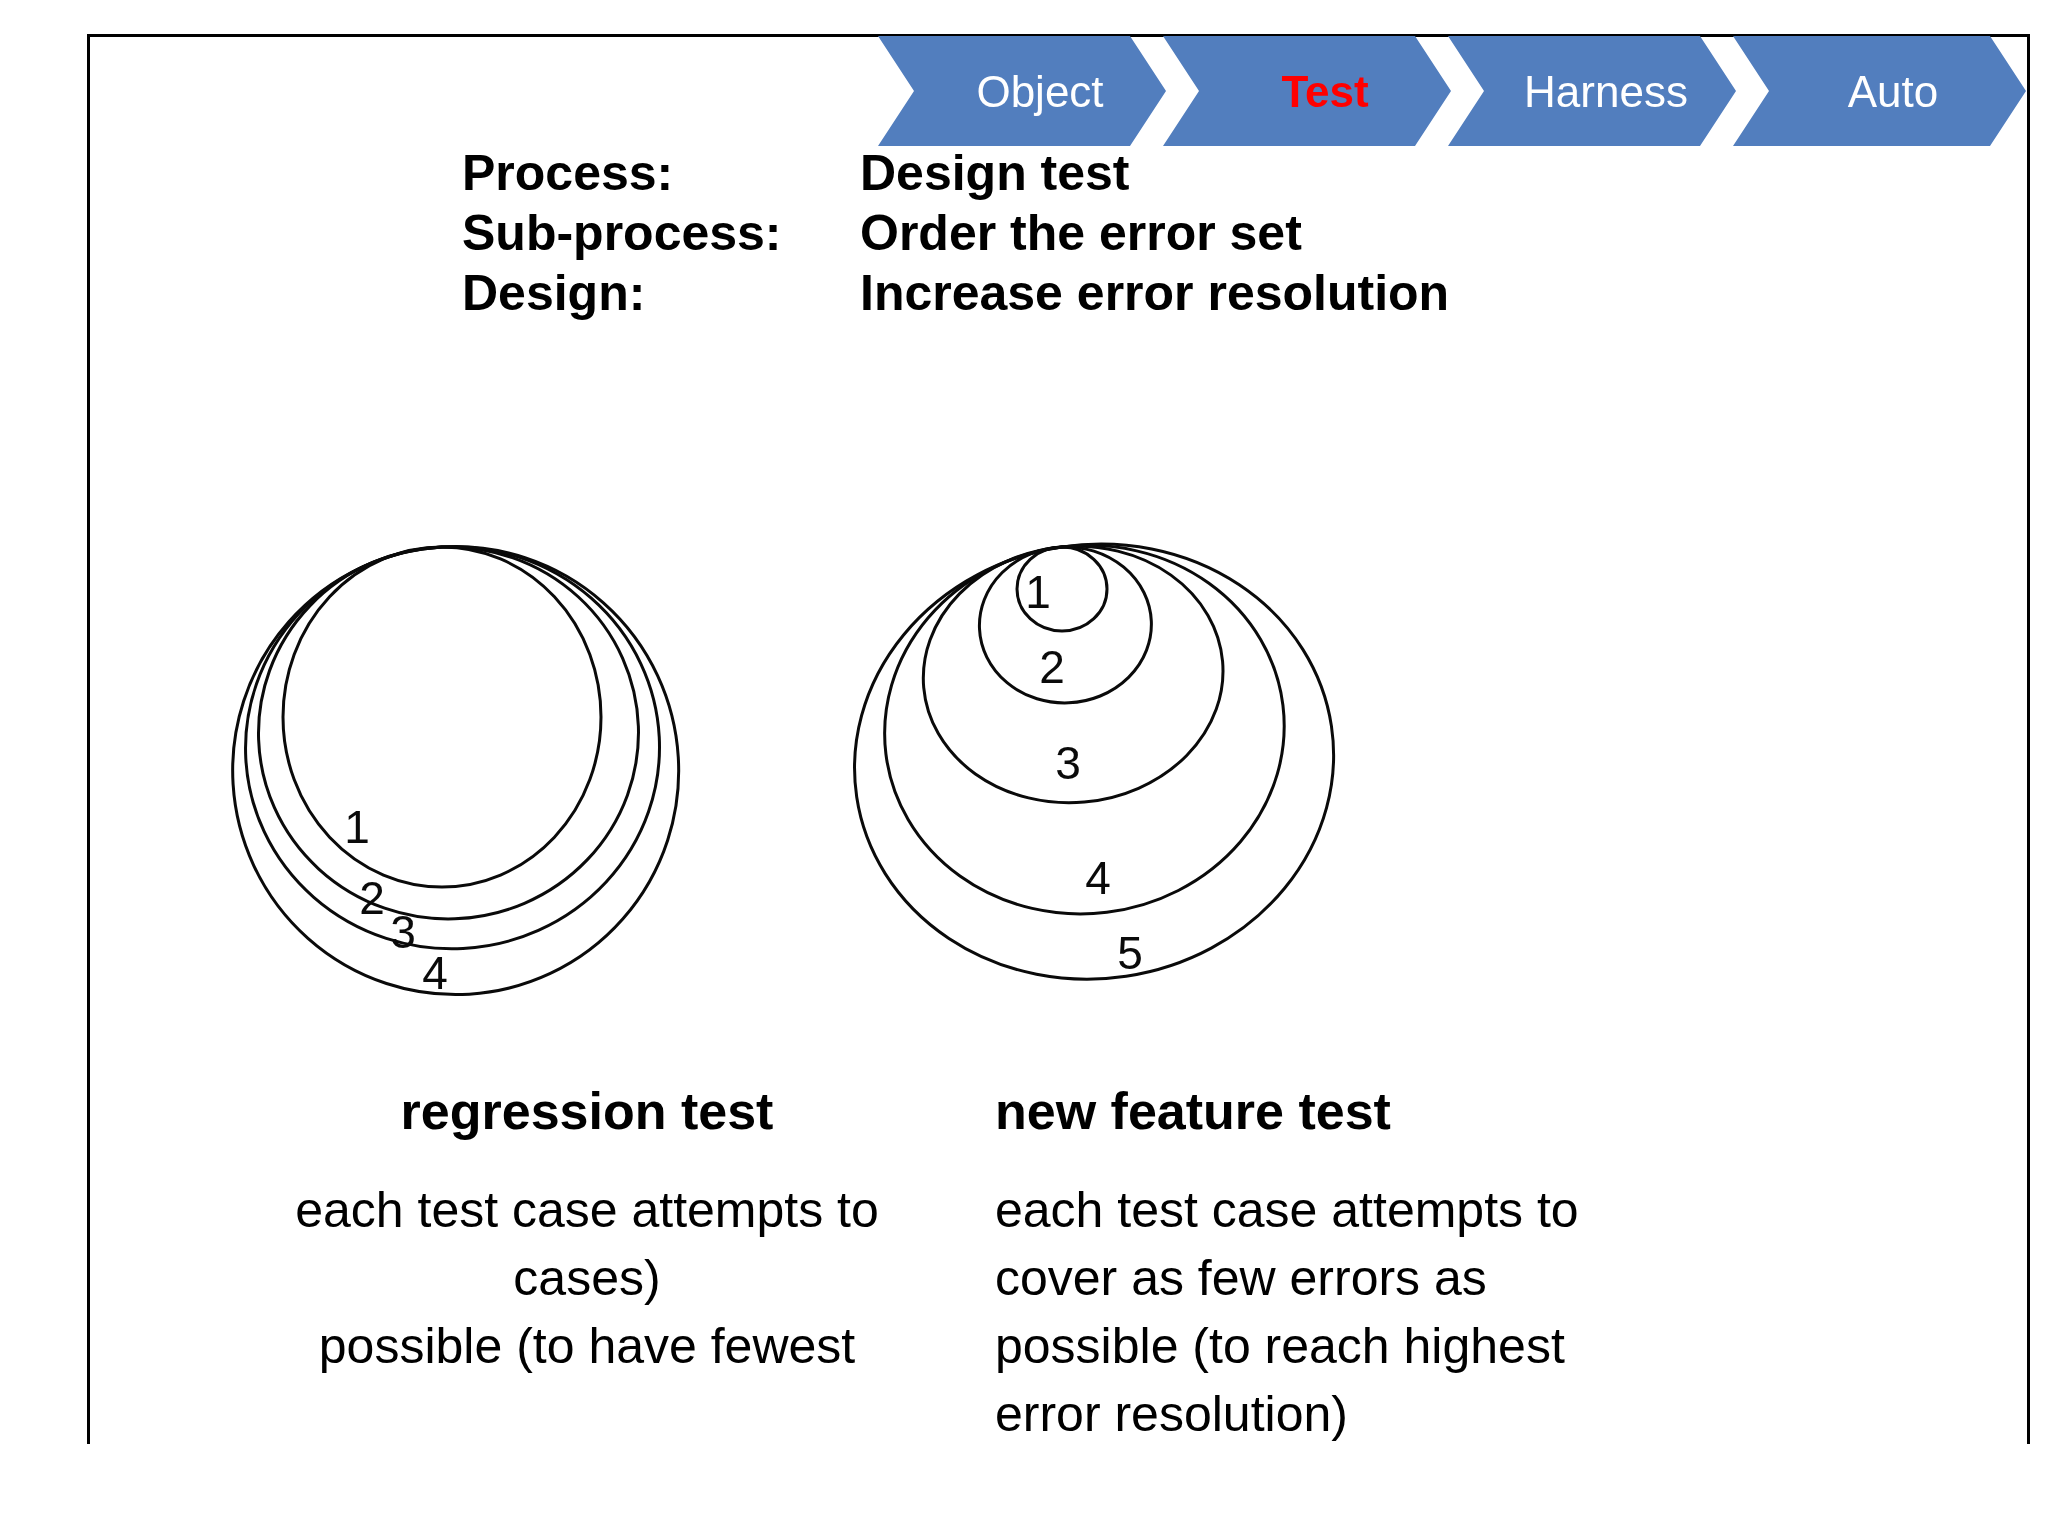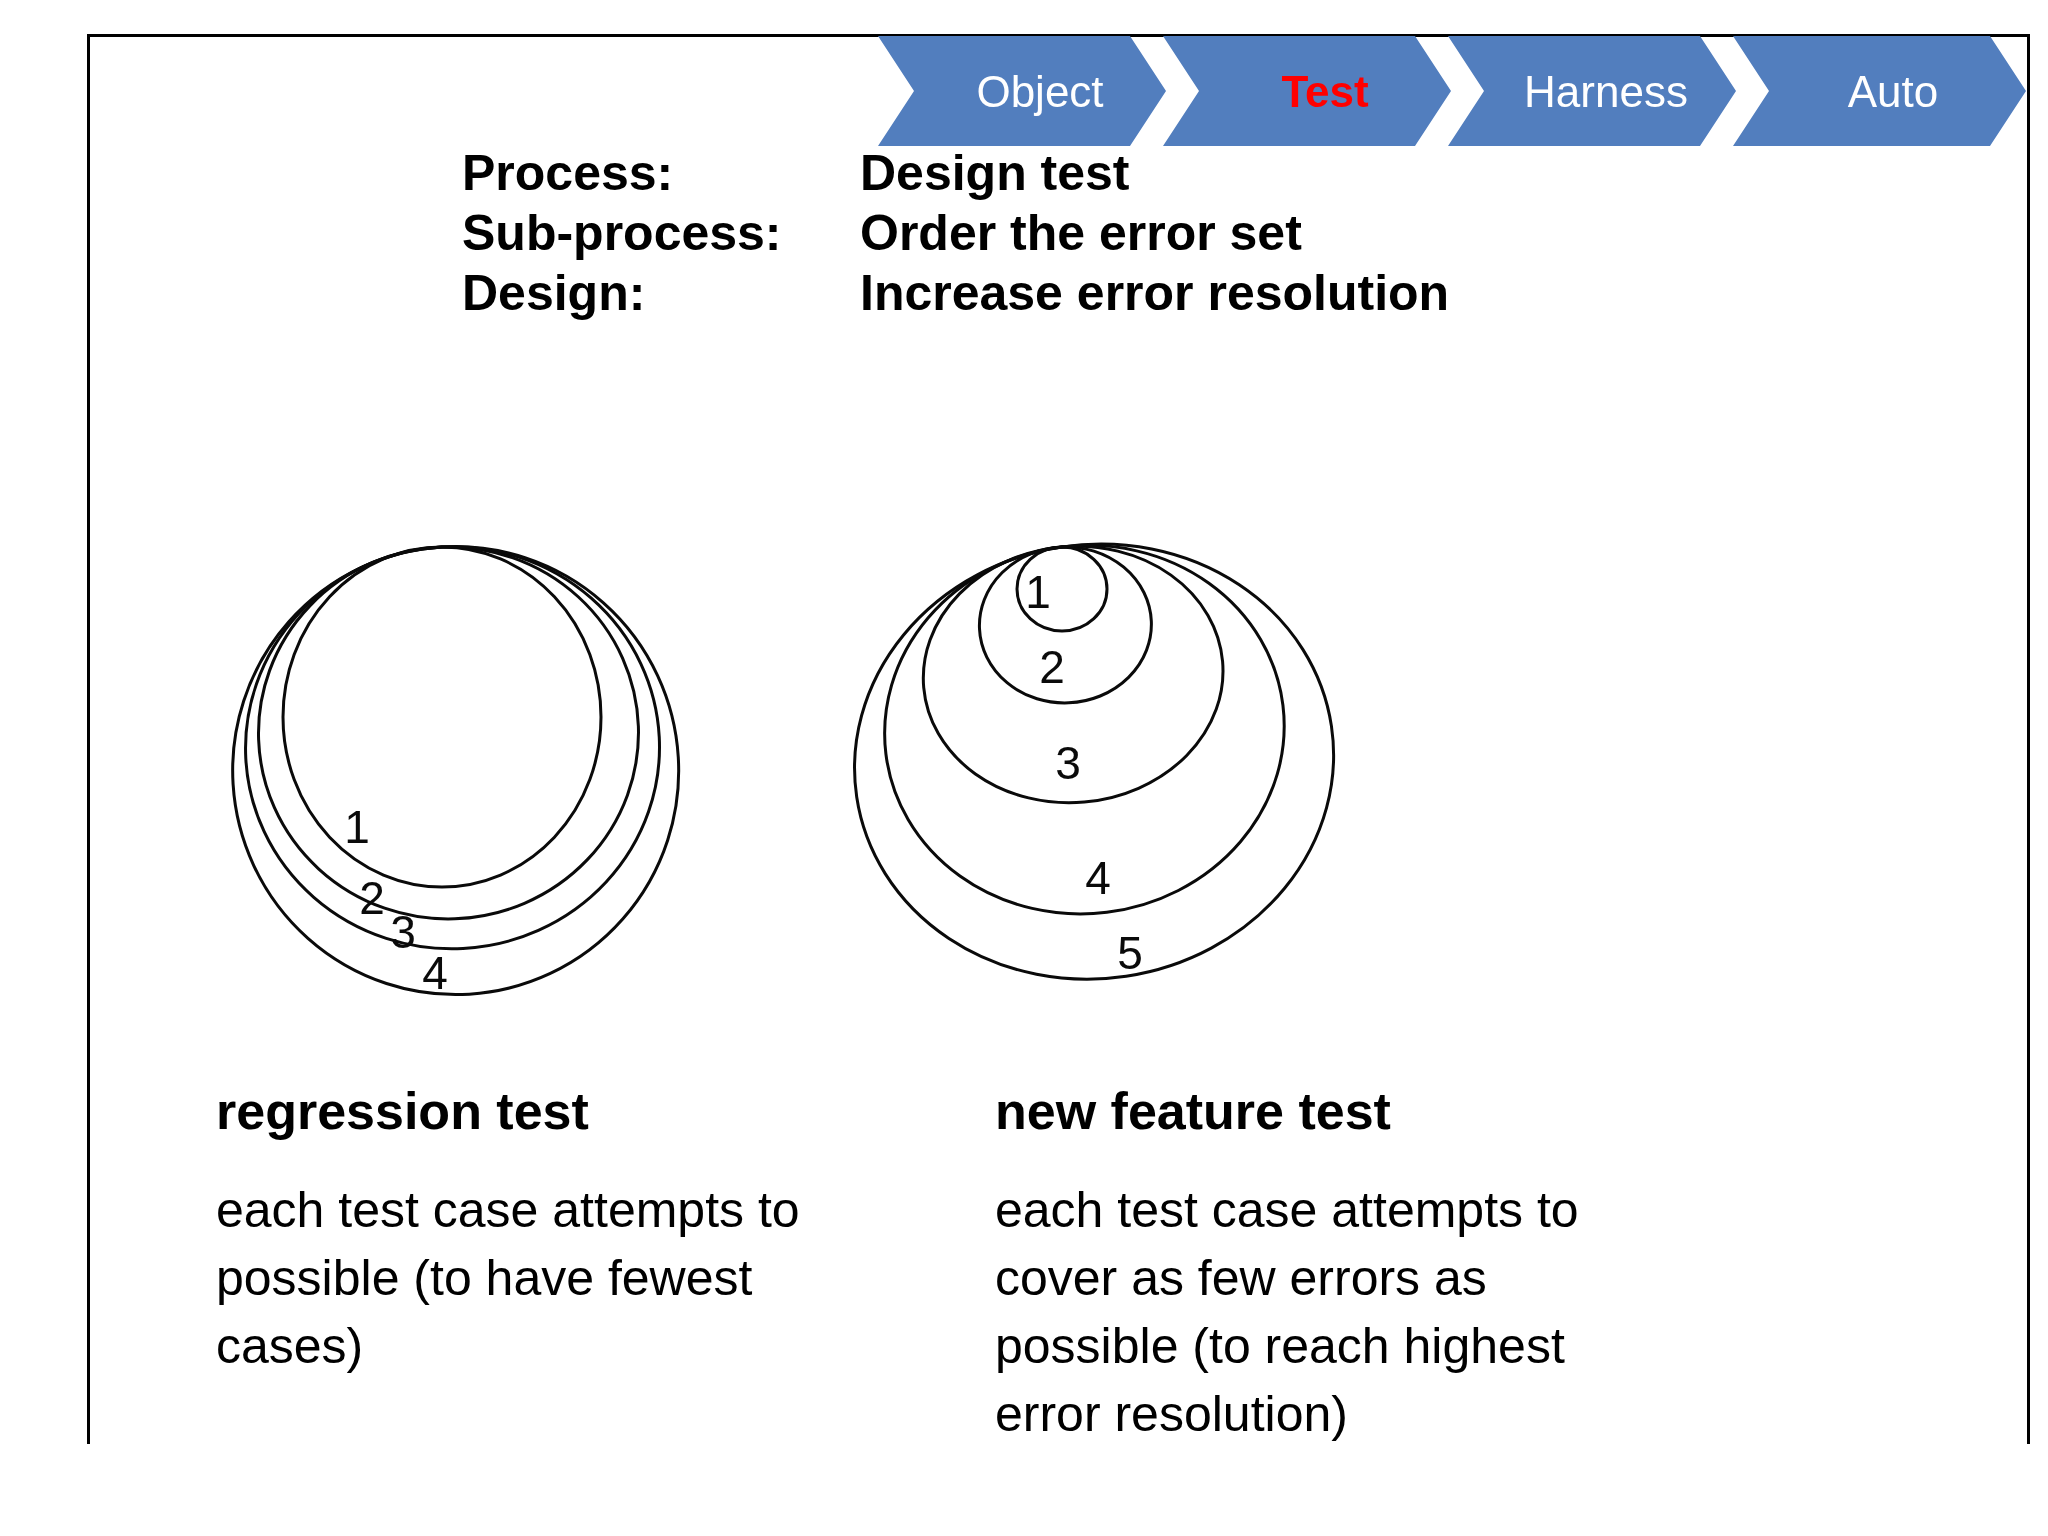--- a/index.html
+++ b/index.html
@@ -5,21 +5,21 @@
   html,body{margin:0;padding:0;background:#ffffff;}
   .canvas{position:relative;width:2048px;height:1444px;background:#ffffff;overflow:hidden;
           font-family:"Liberation Sans", sans-serif;color:#000;}
   svg{position:absolute;left:0;top:0;}
   .bgsvg{z-index:1;}
   .overlay{position:absolute;z-index:2;}
   .process-block{left:462px;top:143px;}
   .process-row{display:flex;line-height:60px;font-size:50px;font-weight:bold;}
   .process-label{width:398px;}
   .col{width:710px;}
-  .col-left{left:216px;top:1080px;}
+  .col-left{left:232px;top:1080px;text-align:center;}
   .col-right{left:995px;top:1080px;}
   .col-title{font-size:52px;font-weight:bold;line-height:62px;}
   .col-body{margin-top:34px;font-size:50px;line-height:68px;font-weight:400;}
   .footer-date{left:100px;top:1444px;font-size:22px;color:#8A8A8A;}
   .footer-page{left:1850px;top:1447px;width:75px;text-align:right;font-size:30px;color:#8A8A8A;}
   .chev-label{font-size:44px;font-weight:400;}
   .chev-label.active{font-weight:bold;}
   .ring-num{font-size:46px;fill:#0a0a0a;}
   ellipse{fill:none;stroke:#0a0a0a;stroke-width:3;}
 </style>
@@ -81,22 +81,22 @@
     <div class="process-row">
       <div class="process-label">Design:</div>
       <div class="process-value">Increase error resolution</div>
     </div>
   </div>
 
   <div class="overlay col col-left">
     <div class="col-title">regression test</div>
     <div class="col-body">
       <div>each test case attempts to</div>
+      <div>cases)</div>
       <div>possible (to have fewest</div>
-      <div>cases)</div>
     </div>
   </div>
 
   <div class="overlay col col-right">
     <div class="col-title">new feature test</div>
     <div class="col-body">
       <div>each test case attempts to</div>
       <div>cover as few errors as</div>
       <div>possible (to reach highest</div>
       <div>error resolution)</div>

